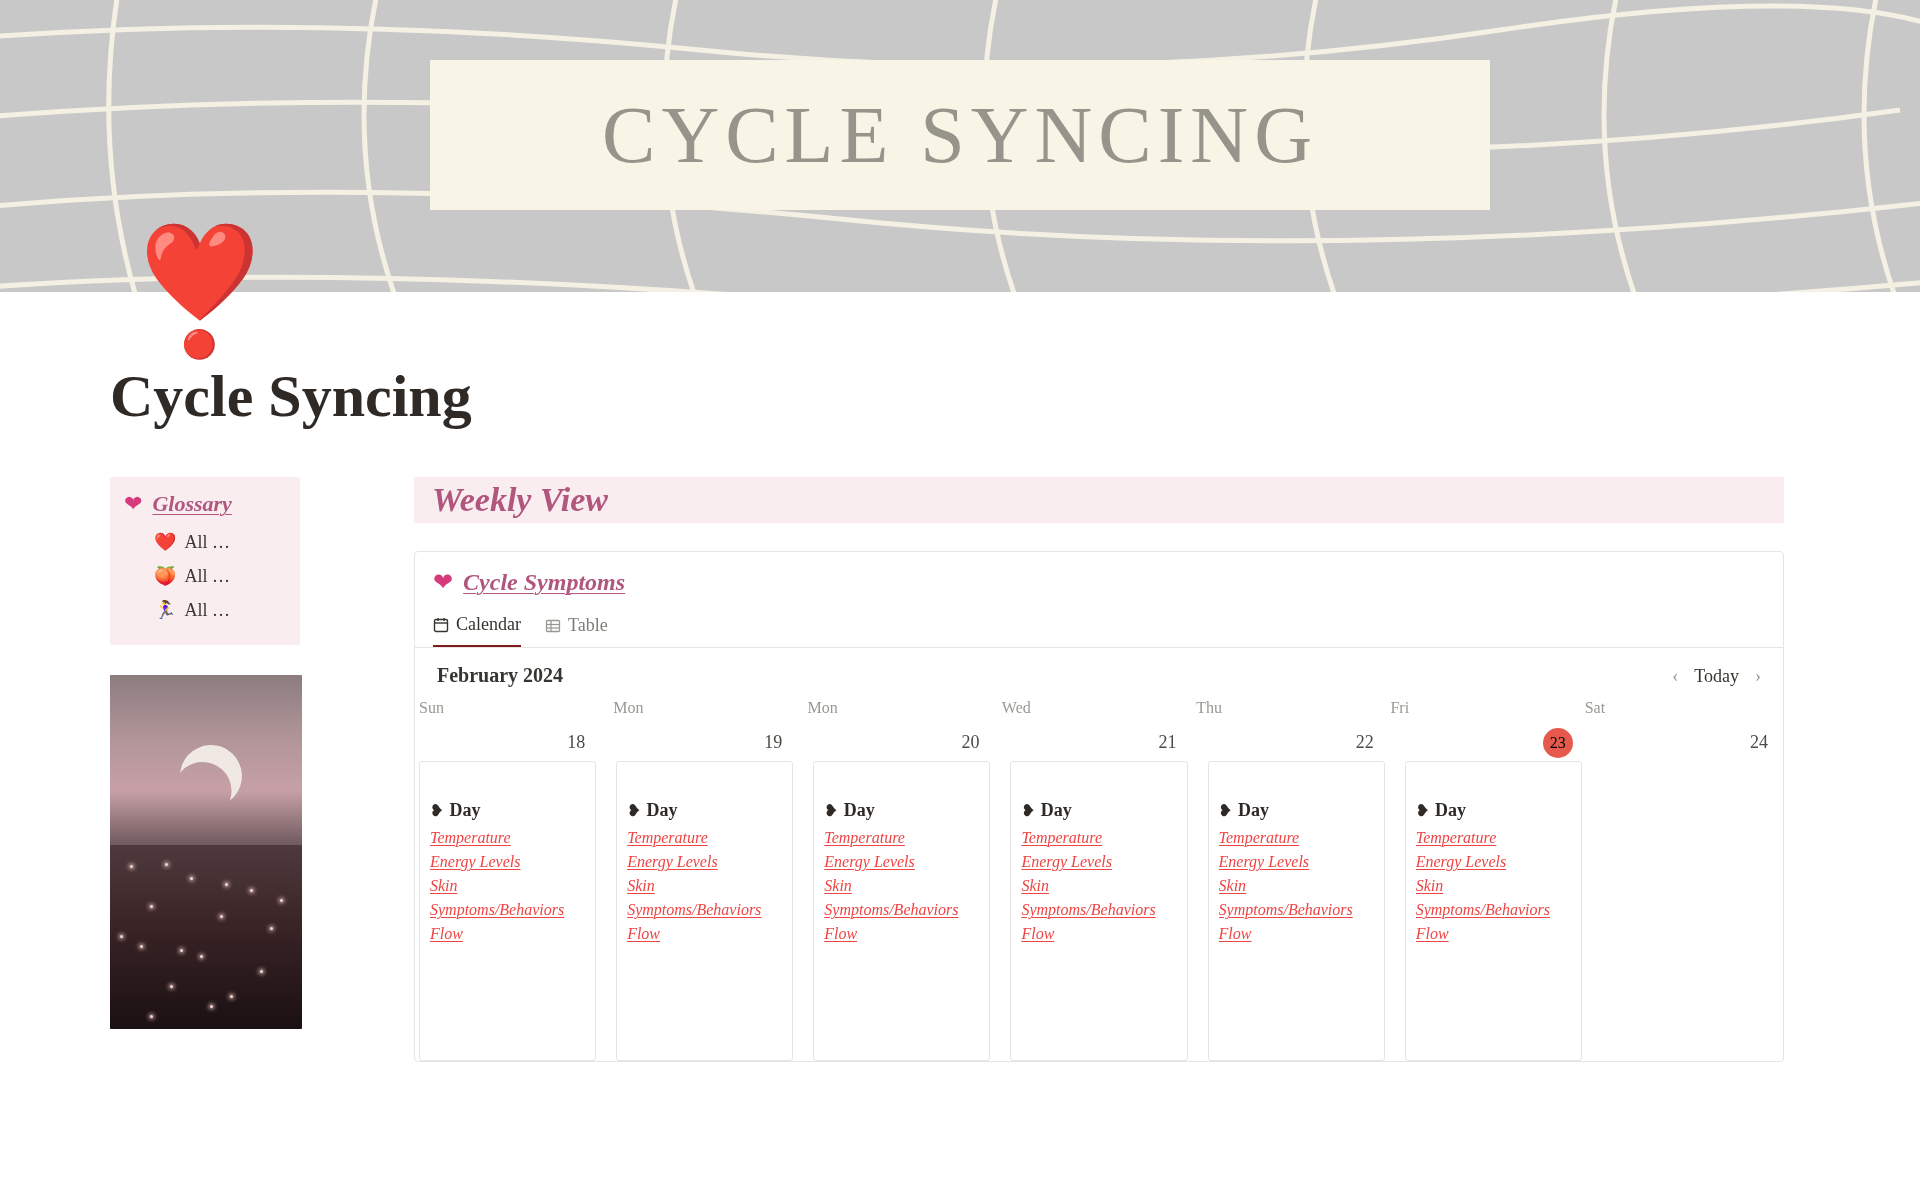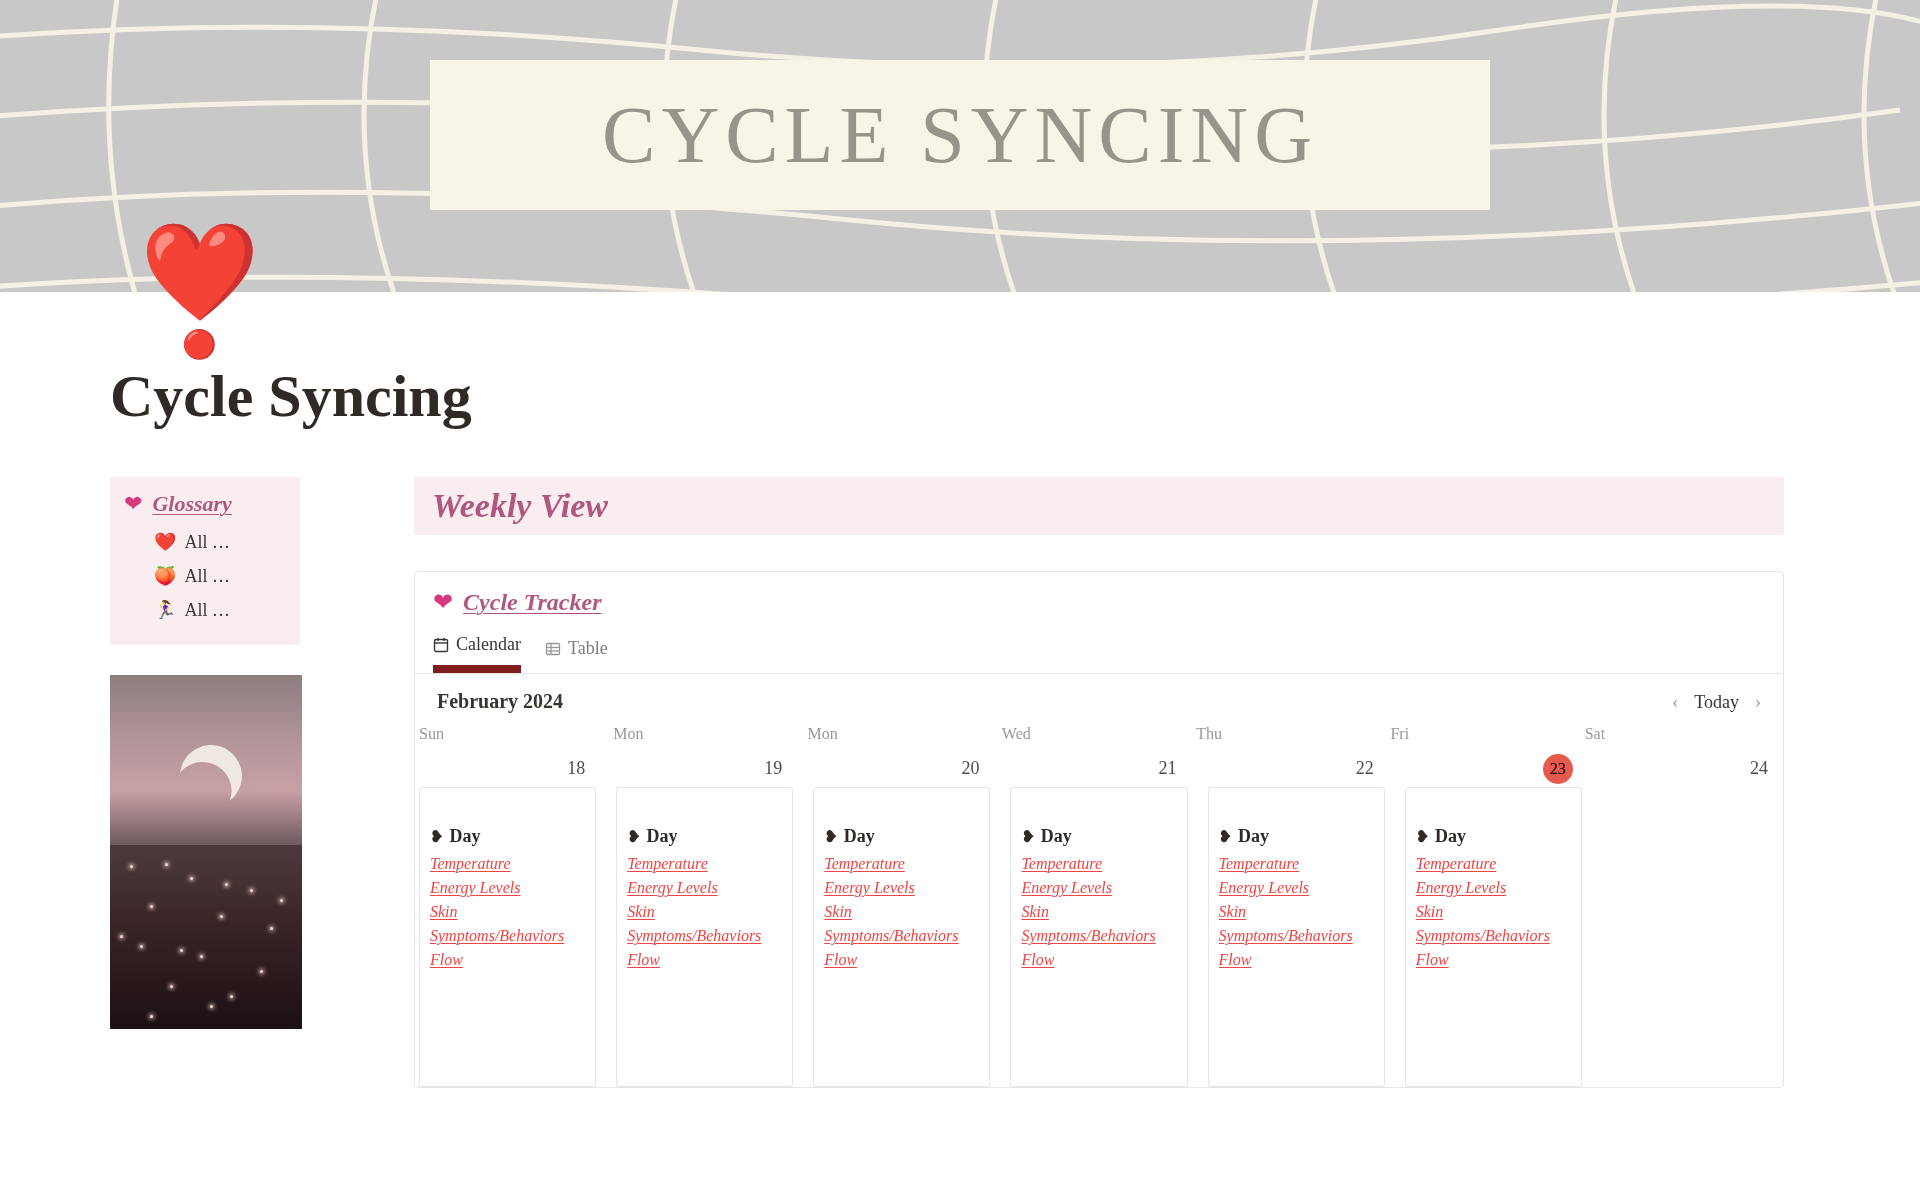--- a/index.html
+++ b/index.html
@@ -71,35 +71,35 @@
   }
   .side-image .sparkles { position:absolute; top:180px; left:0; right:0; bottom:0; }
   .side-image .sparkles span {
     position:absolute; width:3px; height:3px; background:#f5d4d0; border-radius:50%;
     box-shadow:0 0 4px 1px #f5d4d0;
   }
   
   
   .main { width:1370px; }
   .weekly-banner {
-    background:#f9edf0; padding:10px 18px; font-size:34px; font-style:italic; font-weight:bold;
-    color:#b1567d; font-family:Georgia,serif; margin-bottom:36px;
+    background:#f9edf0; padding:4px 18px; font-size:34px; font-style:italic; font-weight:bold;
+    color:#b1567d; font-family:Georgia,serif; margin-bottom:28px;
   }
   
   .tracker-block { border:1px solid #e6e5e2; border-radius:4px; background:#fff; padding:16px 0 0; }
   .tracker-head { display:flex; align-items:center; gap:10px; padding:0 18px; }
   .tracker-head .heart { color:#d63a7c; font-size:24px; }
   .tracker-head .link {
     color:#b1567d; font-style:italic; font-weight:bold; font-size:24px;
     text-decoration:underline; text-decoration-thickness:1px; text-underline-offset:3px;
   }
   
   .views { display:flex; gap:24px; padding:18px 18px 0; border-bottom:1px solid #e6e5e2; }
   .view-tab { display:flex; align-items:center; gap:7px; padding-bottom:10px; font-size:18px; color:#7e7c77; cursor:pointer; }
-  .view-tab.active { color:#37352f; border-bottom:8px solid #7f1d1d; font-weight:500; }
+  .view-tab.active { color:#37352f; border-bottom:2px solid #7f1d1d; font-weight:500; }
   .view-tab svg { width:16px; height:16px; }
   
   .cal-bar { display:flex; align-items:flex-end; justify-content:space-between; padding:16px 22px 12px; }
   .cal-bar .month { font-weight:bold; font-size:20px; }
   .cal-nav { display:flex; align-items:center; gap:16px; font-size:18px; color:#37352f; }
   .cal-nav .chev { color:#9a9893; cursor:pointer; font-size:18px; }
   .cal-nav .today { cursor:pointer; }
   
   .dow {
     display:grid; grid-template-columns:repeat(7,1fr); 
@@ -217,21 +217,21 @@
         </div>
       </div>
     </aside>
 
     <main class="main">
       <div class="weekly-banner">Weekly View</div>
 
       <div class="tracker-block">
         <div class="tracker-head">
           <span class="heart">❤</span>
-          <span class="link">Cycle Tracker</span>
+          <span class="link">Cycle Symptoms</span>
         </div>
 
         <div class="views">
           <div class="view-tab active">
             <svg viewBox="0 0 16 16">
                 <rect x="1.5" y="2.5" width="13" height="12" rx="1.5" fill="none" stroke="#37352f" stroke-width="1.4"></rect>
                 <line x1="1.5" y1="6" x2="14.5" y2="6" stroke="#37352f" stroke-width="1.4"></line>
                 <line x1="5" y1="1" x2="5" y2="4" stroke="#37352f" stroke-width="1.4"></line>
                 <line x1="11" y1="1" x2="11" y2="4" stroke="#37352f" stroke-width="1.4"></line>
               </svg>

